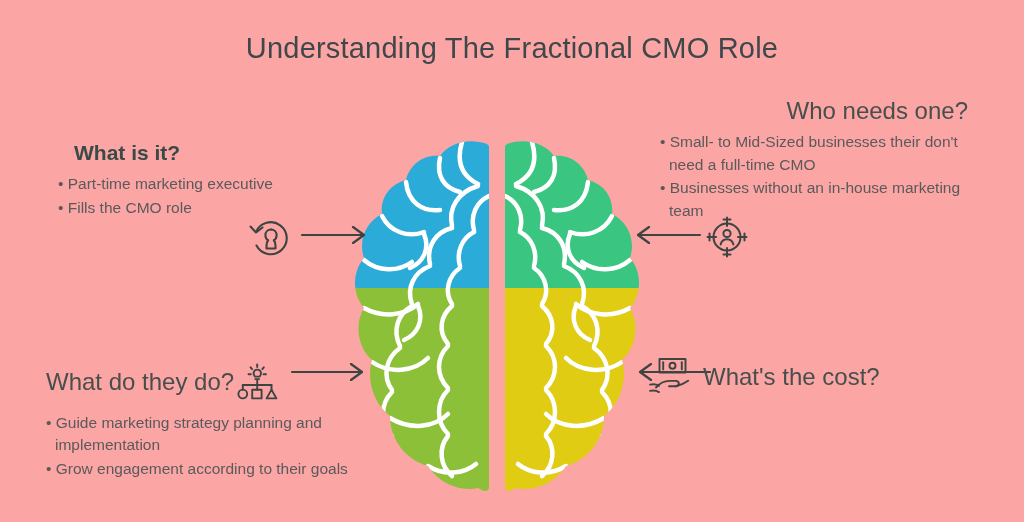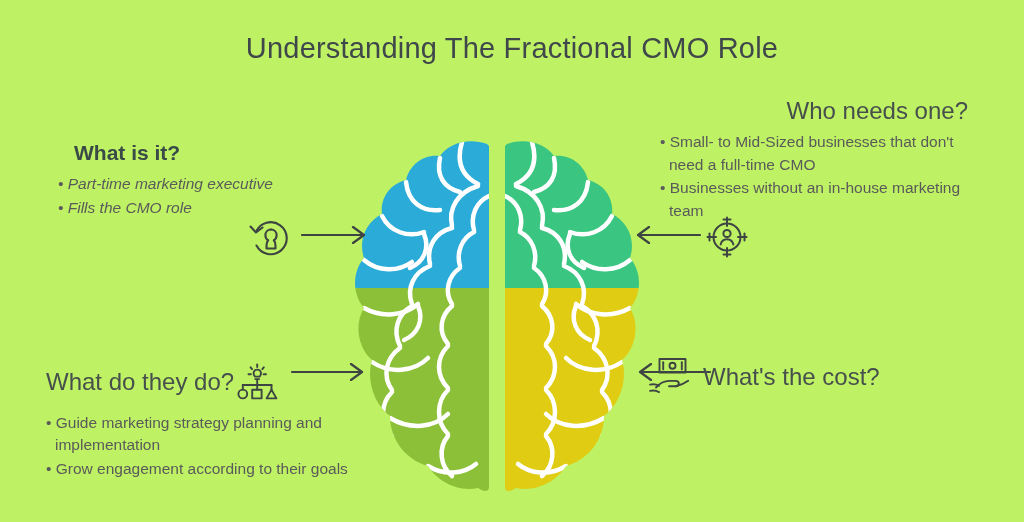--- a/index.html
+++ b/index.html
@@ -8,21 +8,21 @@
     background: #ffffff;
   }
   body {
     font-family: "Liberation Sans", sans-serif;
     -webkit-font-smoothing: antialiased;
   }
   #infographic {
     position: relative;
     width: 1024px;
     height: 522px;
-    background: #bef264;
+    background: #fca5a5;
     overflow: hidden;
   }
 
   
   .title {
     position: absolute;
     top: 32px;
     left: 0;
     width: 1024px;
     text-align: center;
@@ -60,21 +60,21 @@
     text-indent: -9px;
     padding-left: 9px;
   }
   .bullets li::before {
     content: "• ";
   }
 
   
   #block-what-is-it      { left: 58px;  top: 141px; width: 300px; }
   #block-what-is-it .heading { margin-left: 16px; }
-  #block-what-is-it .bullets { margin-top: 9px; font-style: italic; }
+  #block-what-is-it .bullets { margin-top: 9px; }
 
   #block-who-needs-one   { left: 660px; top: 98px;  width: 318px; }
   #block-who-needs-one .heading { text-align: right; margin-right: 10px; }
   #block-who-needs-one .bullets { margin-top: 7px; }
 
   #block-what-do-they-do { left: 46px;  top: 362px; width: 310px; }
   #block-what-do-they-do .head-row { display: flex; align-items: center; gap: 1px; }
   #block-what-do-they-do .bullets { margin-top: 10px; }
 
   #block-whats-the-cost  { left: 646px; top: 356px; width: 330px; }
@@ -274,21 +274,21 @@
     <div class="heading bold">What is it?</div>
     <ul class="bullets">
       <li>Part-time marketing executive</li>
       <li>Fills the CMO role</li>
     </ul>
   </div>
 
   <div class="block" id="block-who-needs-one">
     <div class="heading">Who needs one?</div>
     <ul class="bullets">
-      <li>Small- to Mid-Sized businesses that don't need a full-time CMO</li>
+      <li>Small- to Mid-Sized businesses their don't need a full-time CMO</li>
       <li>Businesses without an in-house marketing team</li>
     </ul>
   </div>
 
   <div class="block" id="block-what-do-they-do">
     <div class="head-row">
       <div class="heading">What do they do?</div>
       <span class="icon">
         <svg width="44" height="40" viewBox="0 0 44 40" xmlns="http://www.w3.org/2000/svg">
           <g fill="none" stroke="#3d4442" stroke-width="1.9" stroke-linecap="round" stroke-linejoin="round">

